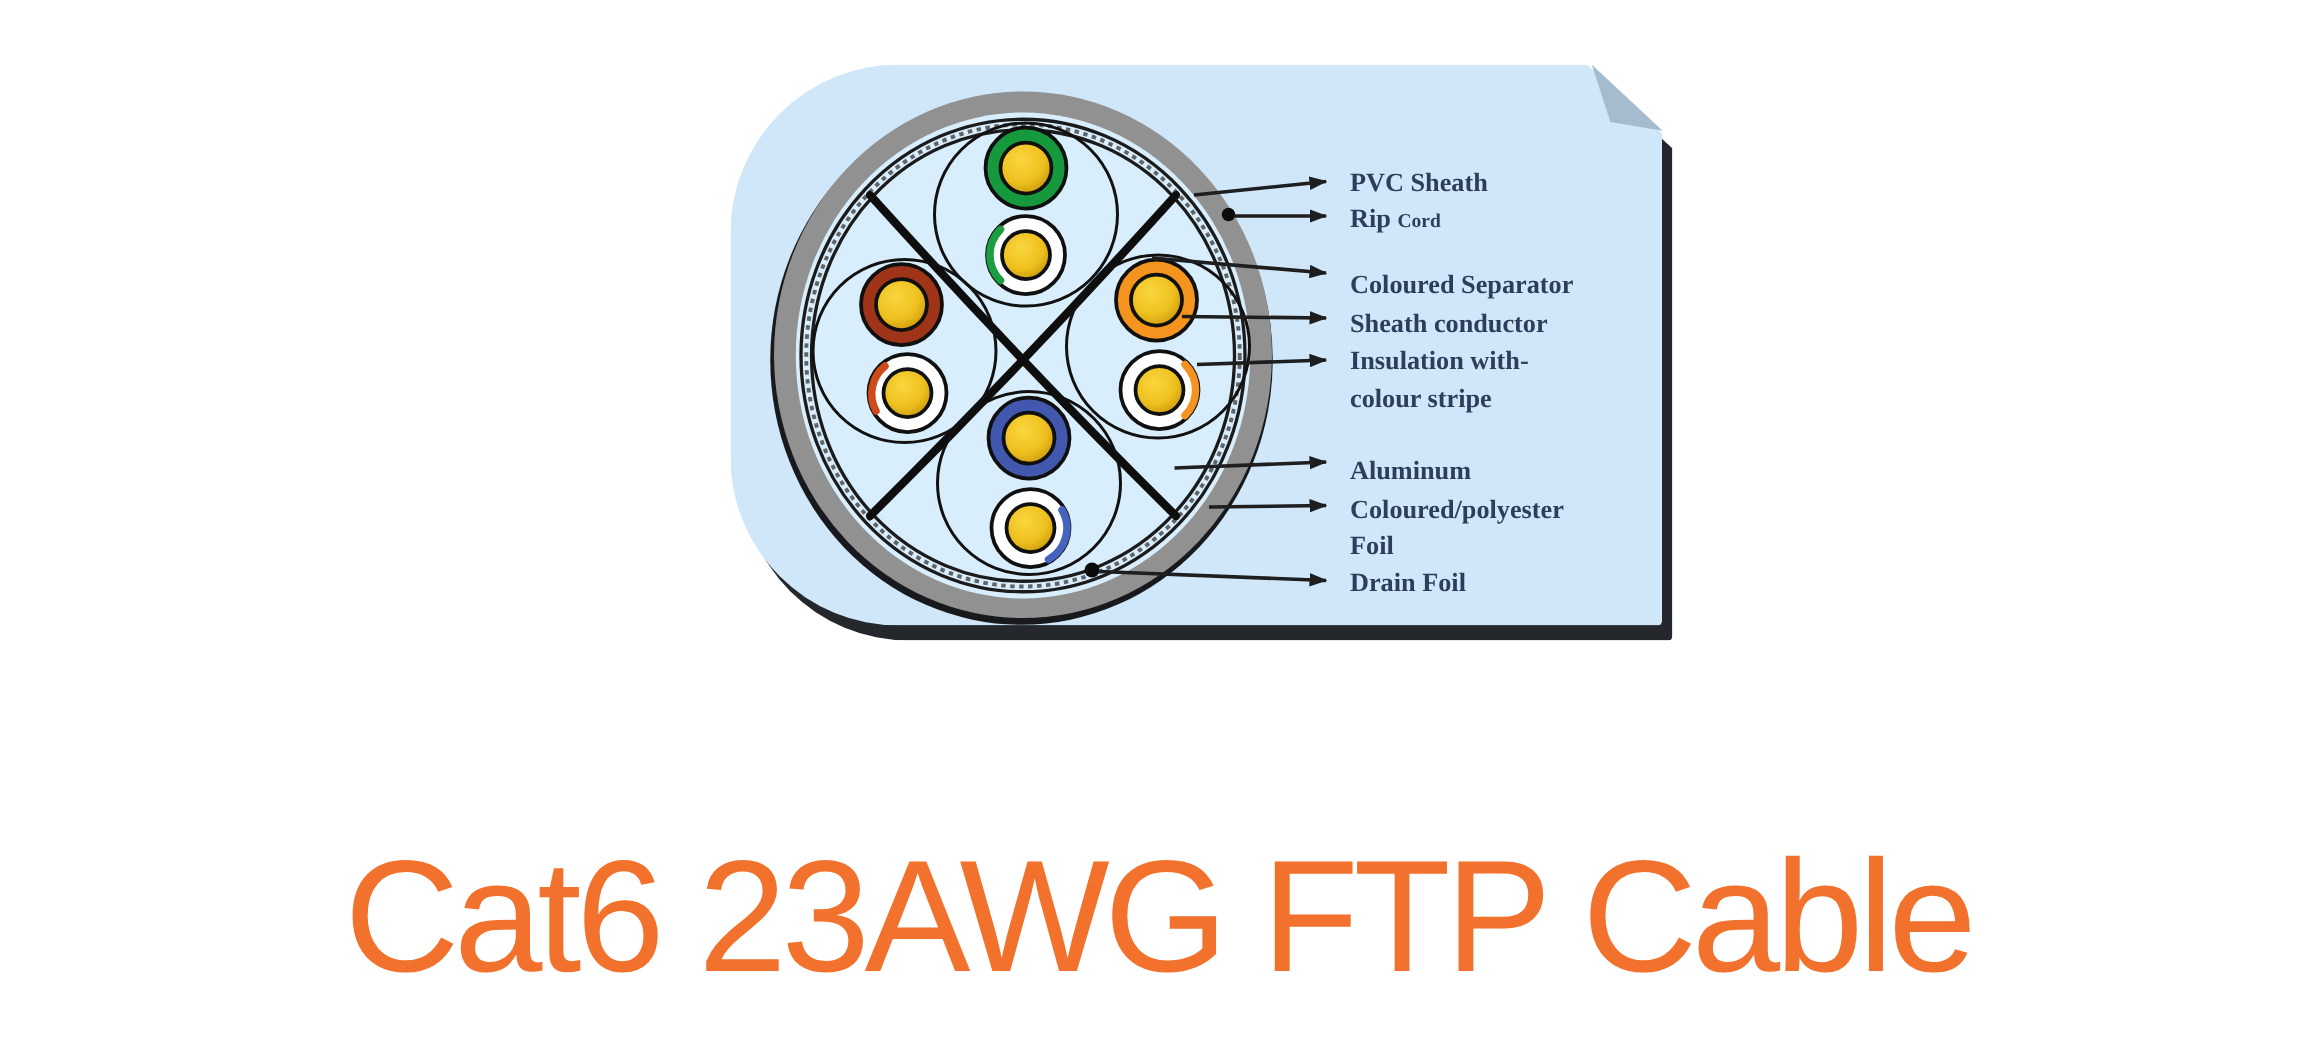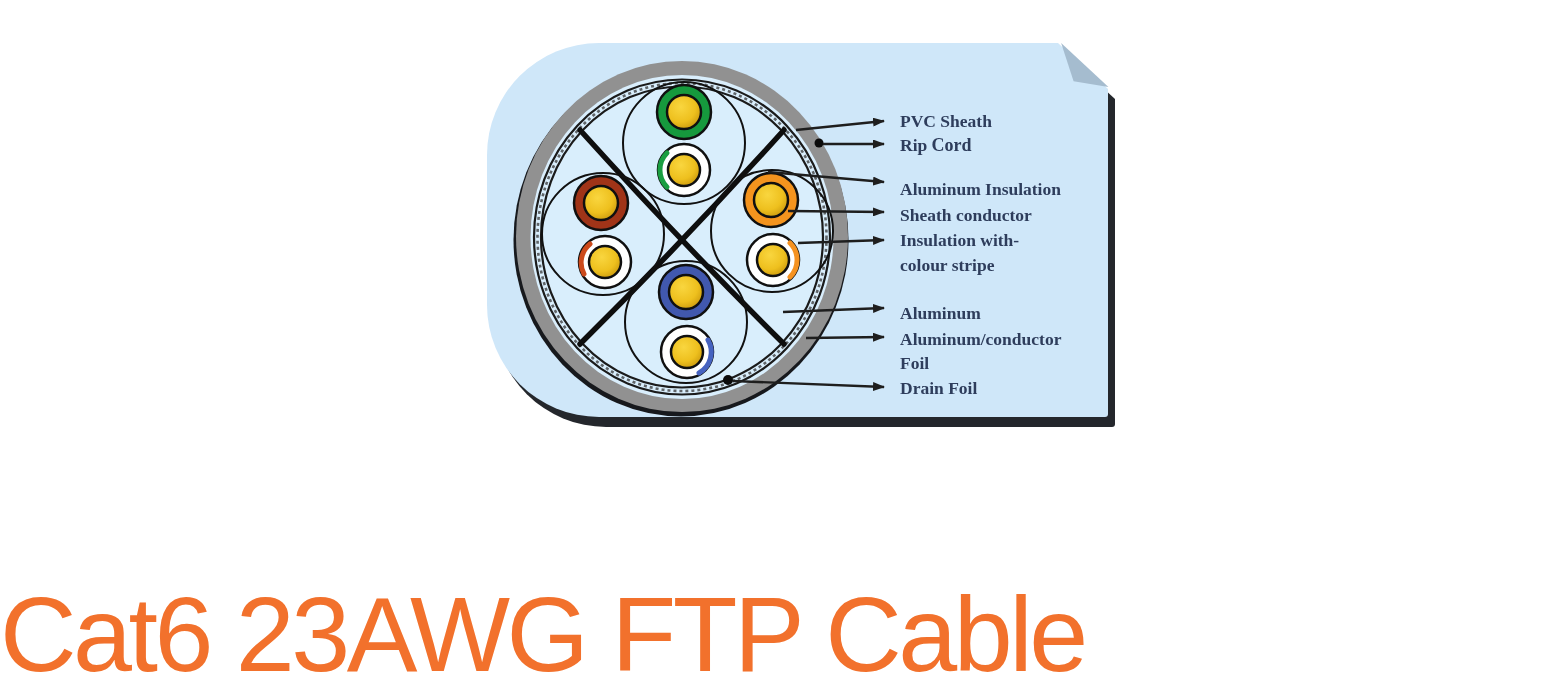--- a/index.html
+++ b/index.html
@@ -13,25 +13,25 @@
        border-radius:112px 0 3px 112px;
        clip-path:polygon(0 0,571px 0,621px 46px,621px 374px,0 374px);}
   .fold{position:absolute;left:1058px;top:42px;width:52px;height:48px;
        clip-path:polygon(6% 2%,97% 94%,30% 82%);}
   
   .cable-svg{position:absolute;left:470px;top:40px;width:440px;height:400px;}
   
   .labels{position:absolute;left:900px;top:0;width:260px;height:440px;}
   .lbl{position:absolute;left:0;white-space:nowrap;
        font-family:"Liberation Serif",serif;font-weight:700;font-size:17.5px;line-height:22px;}
-  .lbl .small{font-size:18px;}
+  .lbl .small{font-size:13px;}
   
-  .title{position:absolute;left:0;top:556px;width:1544px;
+  .title{position:absolute;left:0;top:556px;width:1544px;text-align:center;
        font-family:"Liberation Sans",sans-serif;font-weight:400;
-       font-size:106px;letter-spacing:-3.5px;line-height:110px;margin-top:23px;}
+       font-size:106px;letter-spacing:-3.5px;line-height:110px;}
 </style>
 </head>
 <body>
 
 <div class="stage">
 
   <div class="card-shadow" style="background-color: rgb(36, 39, 44);"></div>
   <div class="card" style="background-color: rgb(207, 231, 249);"></div>
   <div class="fold" style="background-color: rgb(165, 188, 207);"></div>
 
@@ -115,25 +115,25 @@
       <line x1="733" y1="381" x2="884" y2="387" marker-end="url(#ah)"></line>
     </g>
   </svg>
 
   <div class="labels" style="color: rgb(46, 61, 92);">
     <div class="lbl" style="top:110px">PVC Sheath</div>
     <div class="lbl" style="top:134px">
       <span>Rip</span>
       <span class="small">Cord</span>
     </div>
-    <div class="lbl" style="top:178px">Aluminum Insulation</div>
+    <div class="lbl" style="top:178px">Coloured Separator</div>
     <div class="lbl" style="top:204px">Sheath conductor</div>
     <div class="lbl" style="top:229px">Insulation with-</div>
     <div class="lbl" style="top:254px">colour stripe</div>
     <div class="lbl" style="top:302px">Aluminum</div>
-    <div class="lbl" style="top:328px">Aluminum/conductor</div>
+    <div class="lbl" style="top:328px">Coloured/polyester</div>
     <div class="lbl" style="top:352px">Foil</div>
     <div class="lbl" style="top:377px">Drain Foil</div>
   </div>
 
   <div class="title" style="color: rgb(242, 113, 44);">Cat6 23AWG FTP Cable</div>
 
 </div>
 
 </body></html>

